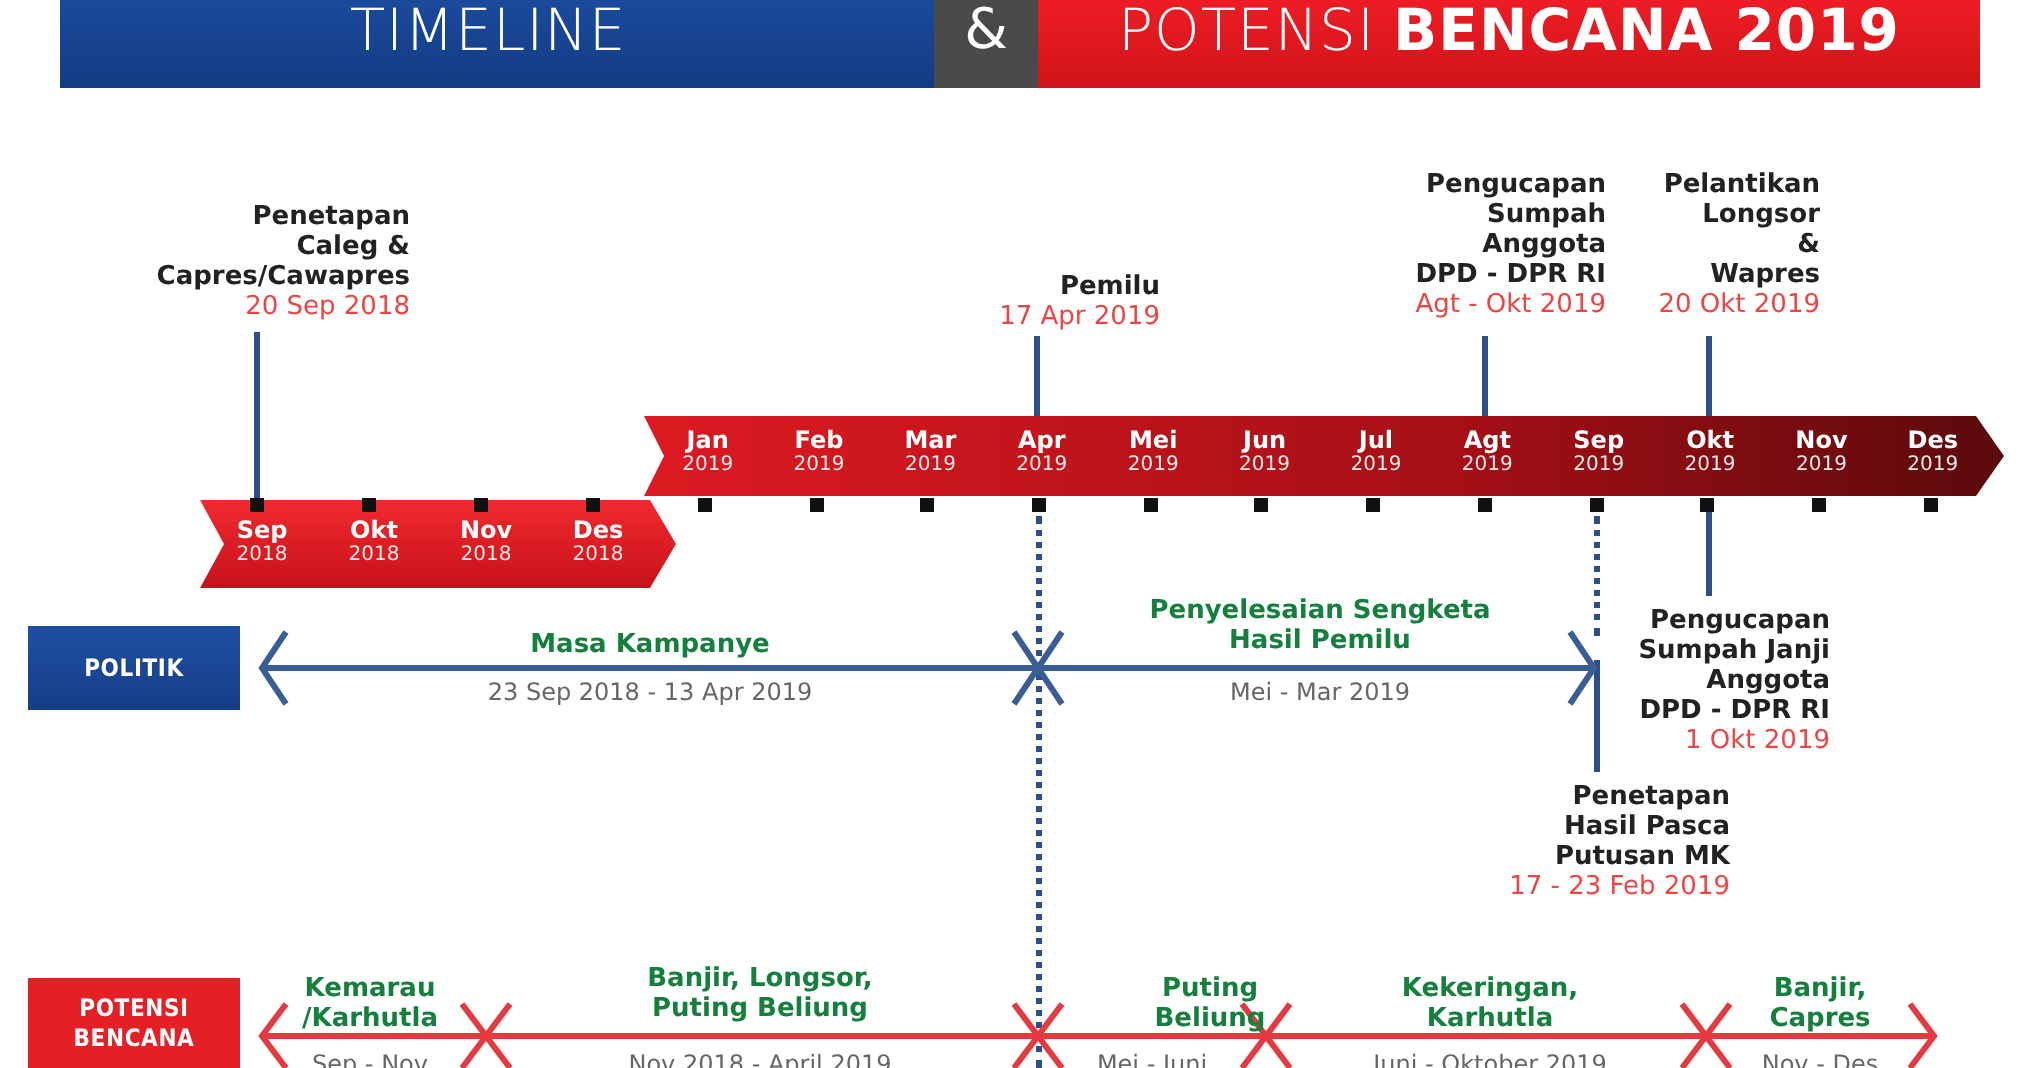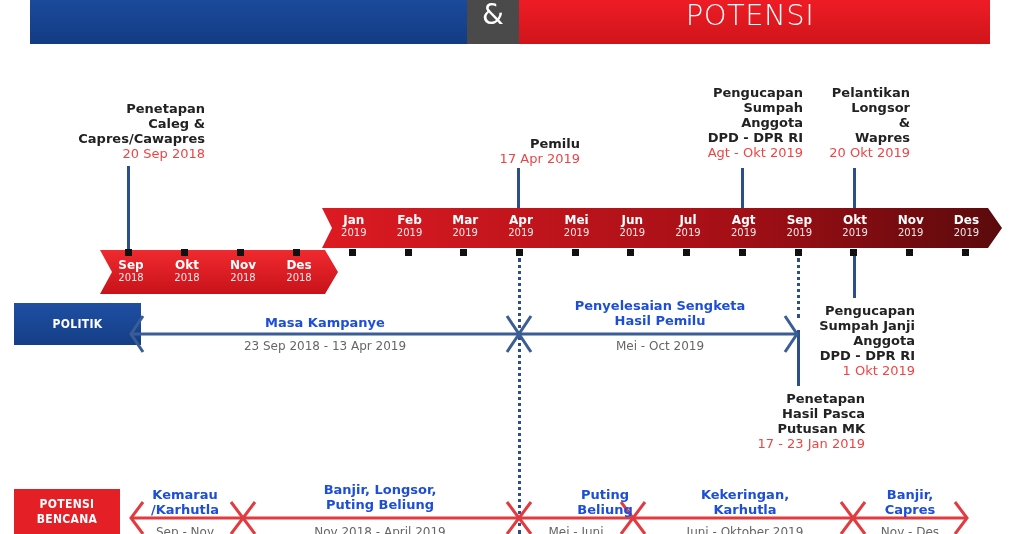--- a/index.html
+++ b/index.html
@@ -16,31 +16,33 @@
   .evt .date { font-weight:normal; color:#ef4444; display:block; }
   .vline { background:#2c4f8a; width:3px; }
   .dotline { border-left:3px dotted #2c4f8a; width:0; }
 
   .month { text-align:center; color:#fff; width:50px; }
   .month .m { font-size:12px; font-weight:bold; line-height:14px; display:block; }
   .month .y { font-size:10px; line-height:12px; display:block; opacity:0.9; }
   .tick { width:7px; height:7px; background:#111; }
 
   .label-box { color:#fff; font-weight:bold; font-size:12px; text-align:center; display:flex; align-items:center; justify-content:center; font-family:"DejaVu Sans Condensed","DejaVu Sans", sans-serif; letter-spacing:0.3px; }
-  .seg-title { text-align:center; font-weight:bold; font-size:13px; line-height:15px; color:#1d4ed8; }
+  .seg-title { text-align:center; font-weight:bold; font-size:13px; line-height:15px; color:#15803d; }
   .seg-date { text-align:center; font-size:12px; color:#666; }
 </style>
 </head>
 <body>
 
 <div class="abs title-left">
+  <span class="light">TIMELINE</span>
 </div>
 <div class="abs title-amp">&amp;</div>
 <div class="abs title-right">
   <span class="light">POTENSI</span>
+  <b>BENCANA 2019</b>
 </div>
 
 <div class="abs evt" style="left:55px; top:101px; width:150px;">
   <span>Penetapan</span><br>
   <span>Caleg &amp;</span><br>
   <span>Capres/Cawapres</span>
   <span class="date">20 Sep 2018</span>
 </div>
 <div class="abs vline" style="left:127px; top:166px; height:86px;"></div>
 
@@ -172,49 +174,49 @@
 <div class="abs tick" style="left:795px; top:249px;"></div>
 <div class="abs tick" style="left:850px; top:249px;"></div>
 <div class="abs tick" style="left:906px; top:249px;"></div>
 <div class="abs tick" style="left:962px; top:249px;"></div>
 
 <div class="abs dotline" style="left:518px; top:258px; height:276px;"></div>
 <div class="abs dotline" style="left:797px; top:258px; height:60px;"></div>
 <div class="abs vline" style="left:853px; top:256px; height:42px;"></div>
 <div class="abs vline" style="left:797px; top:330px; height:56px;"></div>
 
-<div class="abs label-box" style="left:14px; top:303px; width:127px; height:42px; background:linear-gradient(#1f4fa3,#153e86);">POLITIK</div>
+<div class="abs label-box" style="left:14px; top:313px; width:106px; height:42px; background:linear-gradient(#1f4fa3,#153e86);">POLITIK</div>
 <svg class="abs" style="left:125px; top:310px;" width="680" height="50">
   <g stroke="#3b5d96" stroke-width="3" fill="none">
     <line x1="6" y1="24" x2="672" y2="24"></line>
     <polyline points="18,6 6,24 18,42"></polyline>
     <polyline points="382,6 394,24 382,42"></polyline>
     <polyline points="406,6 394,24 406,42"></polyline>
     <polyline points="660,6 672,24 660,42"></polyline>
   </g>
 </svg>
 <div class="abs seg-title" style="left:180px; top:315px; width:290px;">Masa Kampanye</div>
 <div class="abs seg-date" style="left:180px; top:339px; width:290px;">23 Sep 2018 - 13 Apr 2019</div>
 <div class="abs seg-title" style="left:535px; top:298px; width:250px;">
   <span>Penyelesaian Sengketa</span><br><span>Hasil Pemilu</span>
 </div>
-<div class="abs seg-date" style="left:535px; top:339px; width:250px;">Mei - Oct 2019</div>
+<div class="abs seg-date" style="left:535px; top:339px; width:250px;">Mei - Mar 2019</div>
 
 <div class="abs evt" style="left:795px; top:303px; width:120px;">
   <span>Pengucapan</span><br>
   <span>Sumpah Janji</span><br>
   <span>Anggota</span><br>
   <span>DPD - DPR RI</span>
   <span class="date">1 Okt 2019</span>
 </div>
 <div class="abs evt" style="left:735px; top:391px; width:130px;">
   <span>Penetapan</span><br>
   <span>Hasil Pasca</span><br>
   <span>Putusan MK</span>
-  <span class="date">17 - 23 Jan 2019</span>
+  <span class="date">17 - 23 Feb 2019</span>
 </div>
 
 <div class="abs label-box" style="left:14px; top:489px; width:106px; height:45px; background:#e41f26; flex-direction:column; line-height:15px;">
   <span>POTENSI</span>
     <span>BENCANA</span>
 </div>
 <svg class="abs" style="left:125px; top:498px;" width="850" height="36">
   <g stroke="#e23a3f" stroke-width="3" fill="none">
     <line x1="6" y1="20" x2="842" y2="20"></line>
     <polyline points="18,4 6,20 18,36"></polyline>

